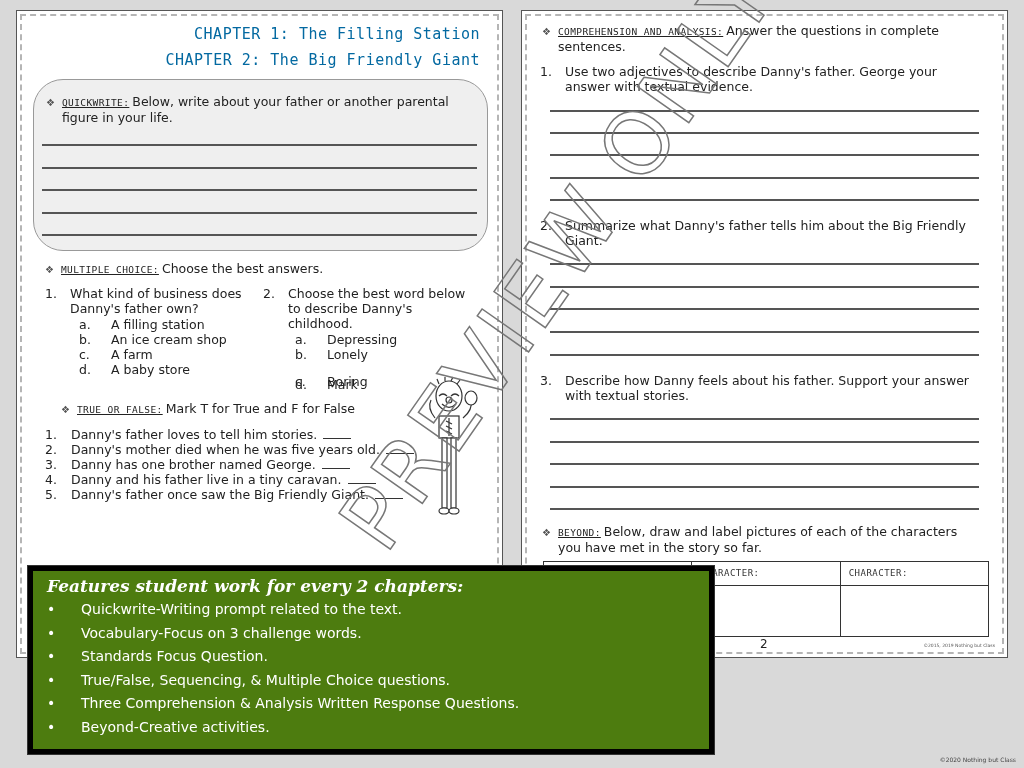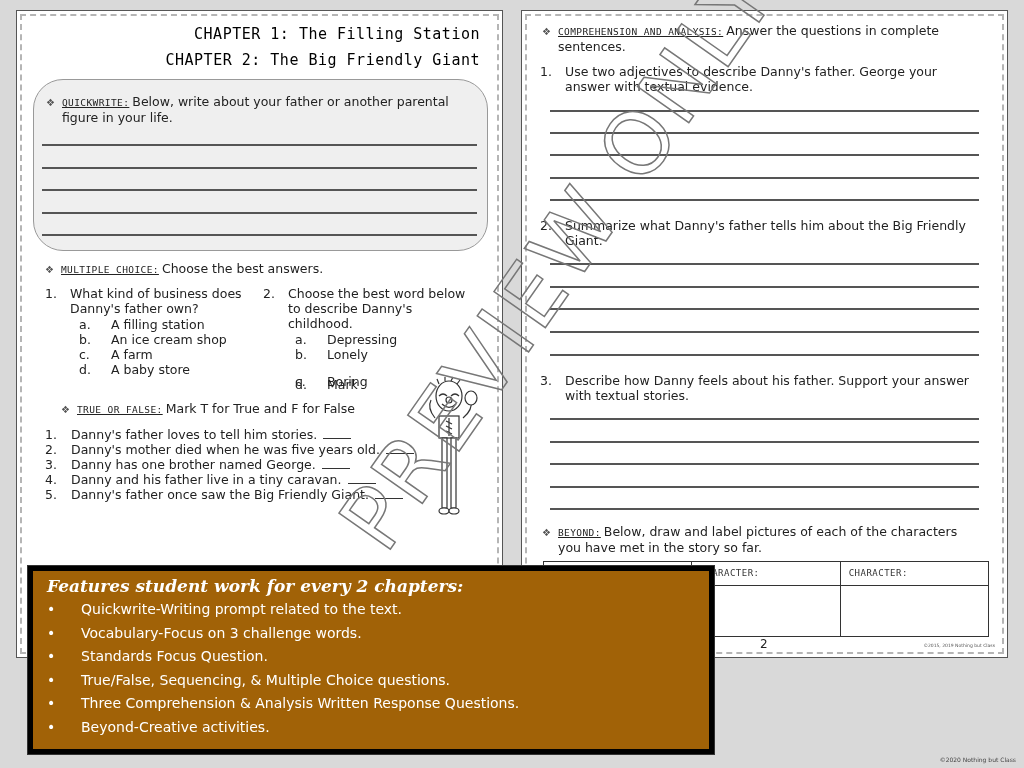--- a/index.html
+++ b/index.html
@@ -12,21 +12,21 @@
   }
   .page::before {
     content: ""; position: absolute; inset: 3px;
     border: 2px dashed #b5b5b5; pointer-events: none;
   }
   #page-left { left: 16px; top: 10px; width: 487px; height: 648px; }
   #page-right { left: 521px; top: 10px; width: 487px; height: 648px; }
 
   .chap-title {
     position: absolute; right: 22px; font-family: "DejaVu Sans Mono", monospace;
-    font-size: 15px; letter-spacing: 0.5px; color: #000000; text-align: left;
+    font-size: 15px; letter-spacing: 0.5px; color: #0369a1; text-align: left;
   }
   #chap1 { top: 14px; }
   #chap2 { top: 40px; }
 
   .quickwrite-box {
     position: absolute; left: 16px; top: 68px; width: 455px; height: 172px;
     background: #efefef; border: 1.5px solid #999; border-radius: 30px;
   }
   .section-head { position: absolute; font-size: 12.5px; line-height: 15px; }
   .section-head .bullet { display: inline-block; width: 16px; font-size: 10px; color: #555; }
@@ -61,21 +61,21 @@
   .watermark {
     position: absolute; left: 180px; top: 260px; transform: rotate(-55deg); transform-origin: left top;
     font-family: "DejaVu Sans", sans-serif; font-size: 86px; font-weight: normal; letter-spacing: 4px;
     color: transparent; -webkit-text-stroke: 1.5px #777; white-space: nowrap; pointer-events: none;
   }
 
   .figure { position: absolute; left: 398px; top: 365px; width: 84px; height: 145px; }
 
   .feature-panel {
     position: absolute; left: 28px; top: 566px; width: 686px; height: 188px;
-    background: #a16207; border: 5px solid #000; box-shadow: 0 0 0 1px #333;
+    background: #4d7c0f; border: 5px solid #000; box-shadow: 0 0 0 1px #333;
     color: #fff; padding: 4px 14px;
   }
   .feature-title {
     font-family: "DejaVu Serif", serif; font-style: italic; font-weight: bold;
     font-size: 17px; line-height: 22px; margin-bottom: 1px;
   }
   .feature-list { list-style: none; }
   .feature-list li { font-size: 14px; line-height: 23.5px; position: relative; padding-left: 34px; white-space: nowrap; }
   .feature-list li::before { content: "•"; position: absolute; left: 0; }
 

